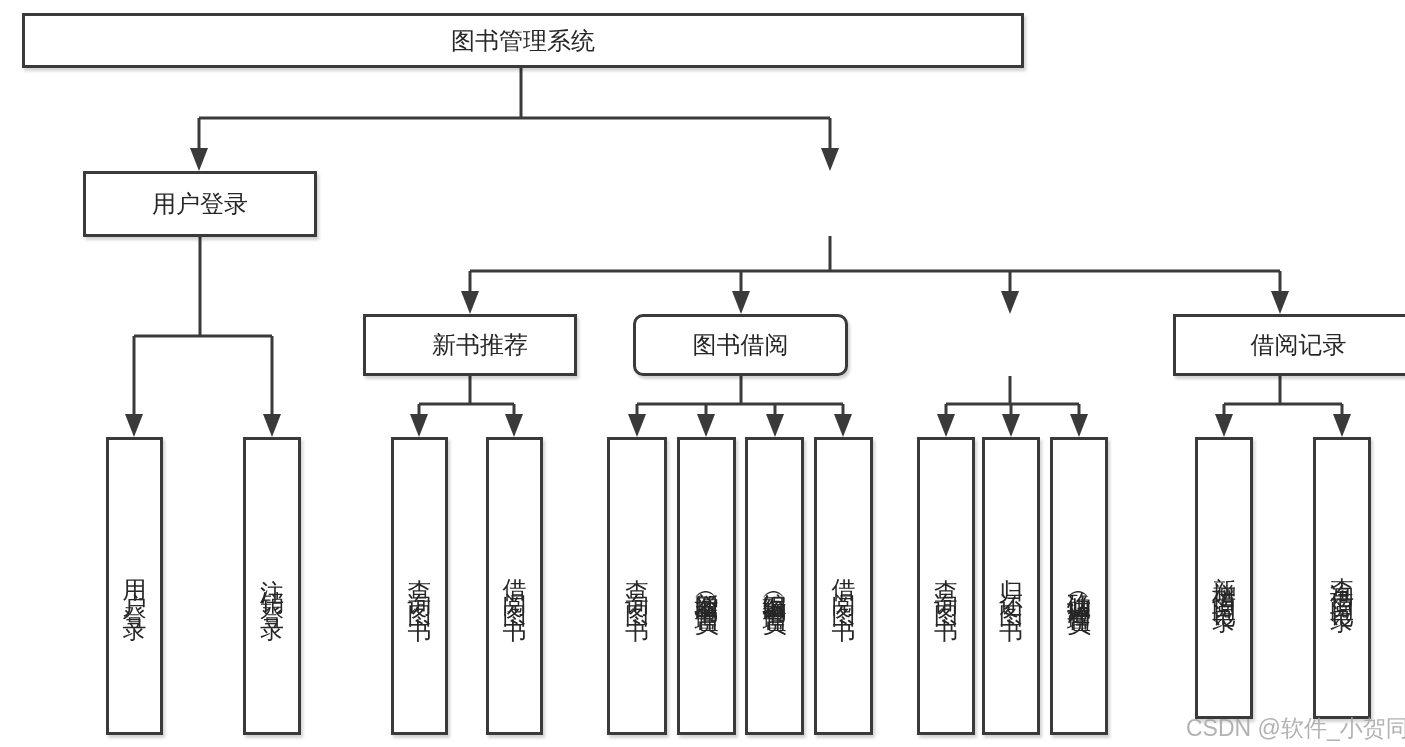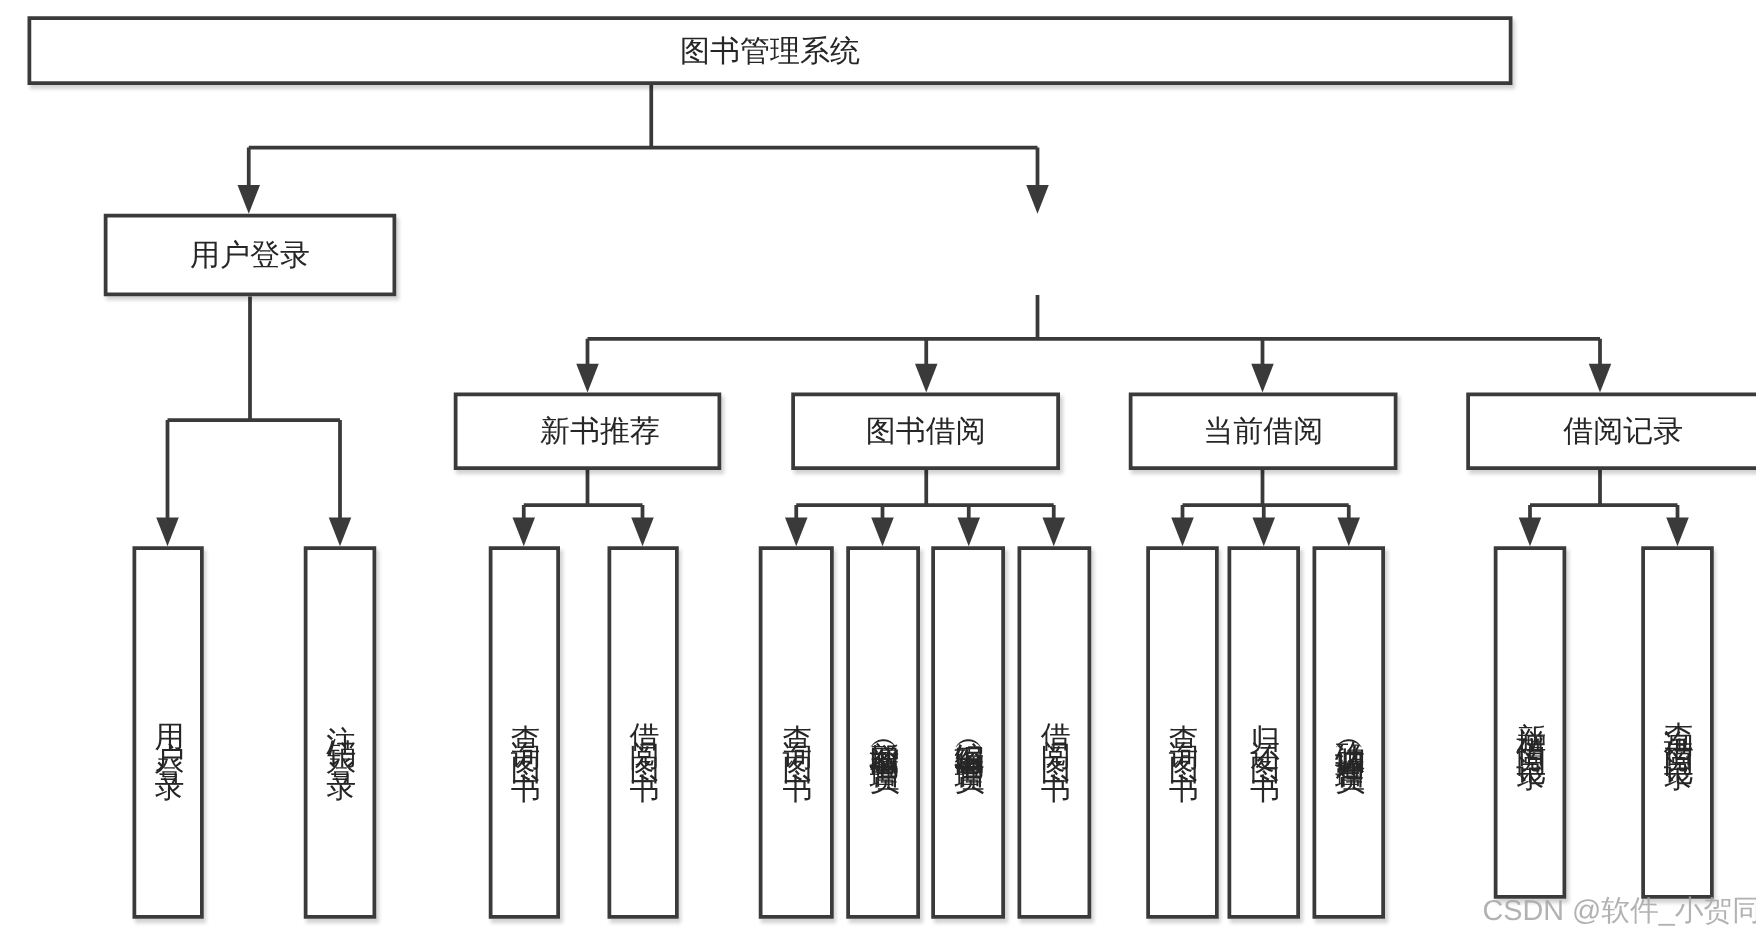--- a/index.html
+++ b/index.html
@@ -88,36 +88,33 @@
       <polygon points="766,414 784,414 775,437"></polygon>
       <polygon points="834,414 852,414 843,437"></polygon>
       <polygon points="937,414 955,414 946,437"></polygon>
       <polygon points="1002,414 1020,414 1011,437"></polygon>
       <polygon points="1070,414 1088,414 1079,437"></polygon>
       <polygon points="1215,414 1233,414 1224,437"></polygon>
       <polygon points="1333,414 1351,414 1342,437"></polygon>
     </g>
   </svg>
 
-  <div class="node" style="left:22px; top:13px; width:1188px; height:55px;">
+  <div class="node" style="left:22px; top:13px; width:1002px; height:55px;">
     <span>图书管理系统</span>
   </div>
 
   <div class="node" style="left:83px; top:171px; width:234px; height:66px;">
     <span>用户登录</span>
   </div>
 
   <div class="node" style="left:363px; top:314px; width:214px; height:62px;padding-left:20px;">
     <span>新书推荐</span>
   </div>
-  <div class="node" style="left:633px; top:314px; width:215px; height:62px;">
+  <div class="node" style="left:633px; top:314px; width:215px; height:62px;border-radius:10px;">
     <span>图书借阅</span>
-  </div>
-  <div class="node" style="left:903px; top:314px; width:215px; height:62px;">
-    <span>当前借阅</span>
   </div>
   <div class="node" style="left:1173px; top:314px; width:251px; height:62px;">
     <span>借阅记录</span>
   </div>
 
   <div class="leaf" style="left:106px; top:437px; width:57px; height:298px;">
     <span style="letter-spacing: 0.55em;">用户登录</span>
   </div>
   <div class="leaf" style="left:243px; top:437px; width:58px; height:298px;">
     <span style="letter-spacing: 0.55em;">注销登录</span>

